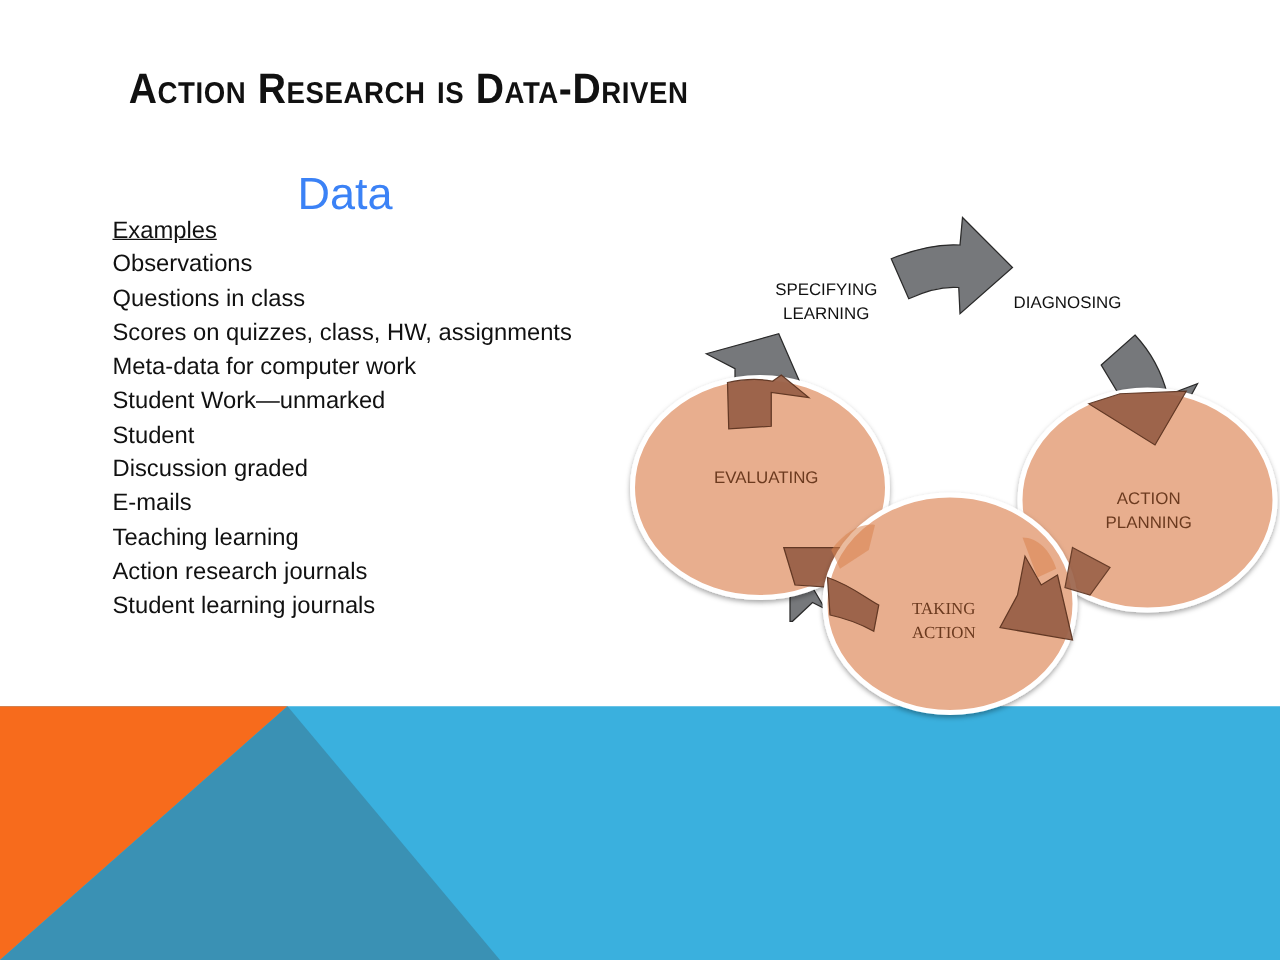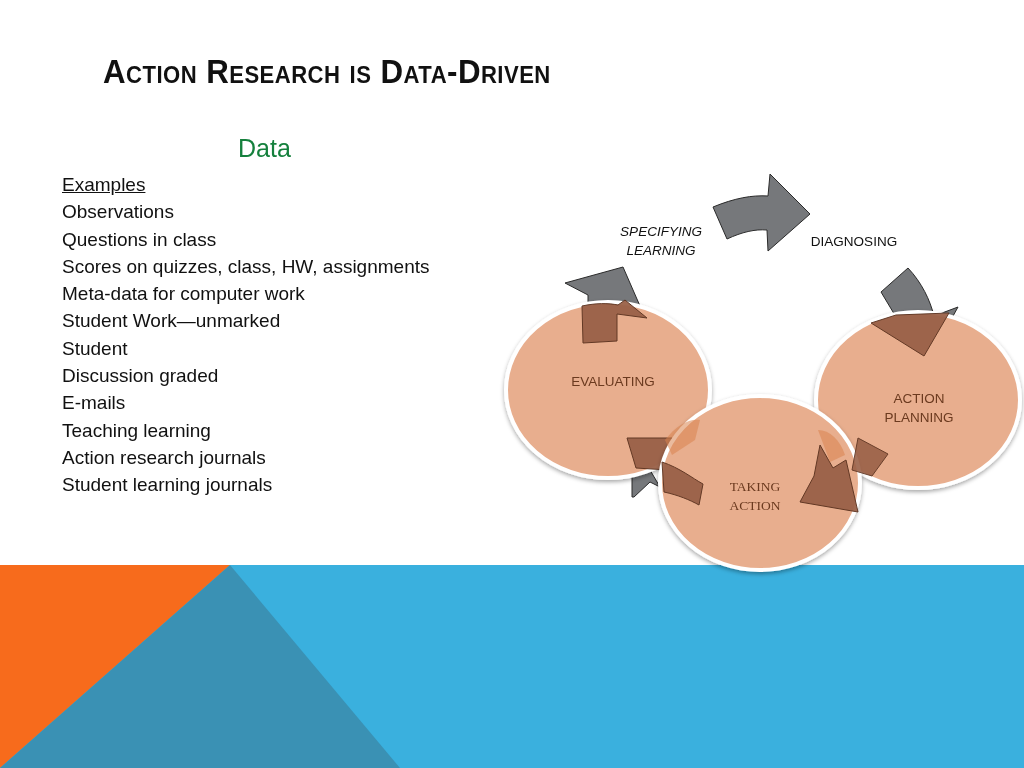--- a/index.html
+++ b/index.html
@@ -12,28 +12,28 @@
     position: absolute; left: 103px; top: 52px;
     font-family: "Liberation Sans", sans-serif;
     font-weight: bold; color: #111;
     font-size: 34px; letter-spacing: 0.5px;
     font-variant: small-caps;
     transform: scaleX(0.92); transform-origin: left top;
     white-space: nowrap;
   }
   .data-heading {
     position: absolute; left: 238px; top: 134px;
-    font-size: 25px; color: #15803d;
+    font-size: 36px; color: #3b82f6;
   }
   .content {
     position: absolute; left: 62px; top: 171px;
     font-size: 19px; color: #111; line-height: 27.3px;
   }
   .content .examples { text-decoration: underline; }
-  .content div { white-space: nowrap; }
+  .content div { white-space: nowrap; margin-left: 28px; }
   .diagram { position: absolute; left: 0; top: 0; width: 1024px; height: 768px; }
   .band { position: absolute; left: 0; top: 0; width: 1024px; height: 768px; }
   .lbl {
     position: absolute; text-align: center;
     font-size: 13.5px; line-height: 19px; white-space: nowrap;
     transform: translateX(-50%);
   }
   .lbl.dark { color: #111; }
   .lbl.brown { color: #6b3a1f; }
 </style>
@@ -91,21 +91,21 @@
   <ellipse cx="760" cy="483" rx="100" ry="87" fill="#e8ae8e" stroke="#ffffff" stroke-width="4" filter="url(#shadow)"></ellipse>
 
   <path d="M662,462 C680,468 692,478 703,484 L699,505 C690,500 678,495 664,492 Z" fill="#9a6148" stroke="#5b321f" stroke-width="1" opacity="0.95"></path>
   <path d="M820,445 L833,468 L846,460 L858,512 L800,502 L814,476 Z" fill="#9a6148" stroke="#5b321f" stroke-width="1" opacity="0.95"></path>
   <path d="M858,438 L888,454 L872,476 L852,470 Z" fill="#9a6148" stroke="#5b321f" stroke-width="1" opacity="0.9"></path>
 
   <path d="M665,440 C676,425 690,418 700,420 L695,440 L672,455 Z" fill="#d8844f" opacity="0.55"></path>
   <path d="M818,430 C830,430 840,440 845,455 L830,462 Z" fill="#d8844f" opacity="0.55"></path>
 </svg>
 
-<div class="lbl dark" style="left:661px; top:222px;font-style:italic;">
+<div class="lbl dark" style="left:661px; top:222px;">
   <div>SPECIFYING</div>
   <div>LEARNING</div>
 </div>
 <div class="lbl dark" style="left:854px; top:232px;">
   <div>DIAGNOSING</div>
 </div>
 <div class="lbl brown" style="left:919px; top:389px;">
   <div>ACTION</div>
   <div>PLANNING</div>
 </div>

